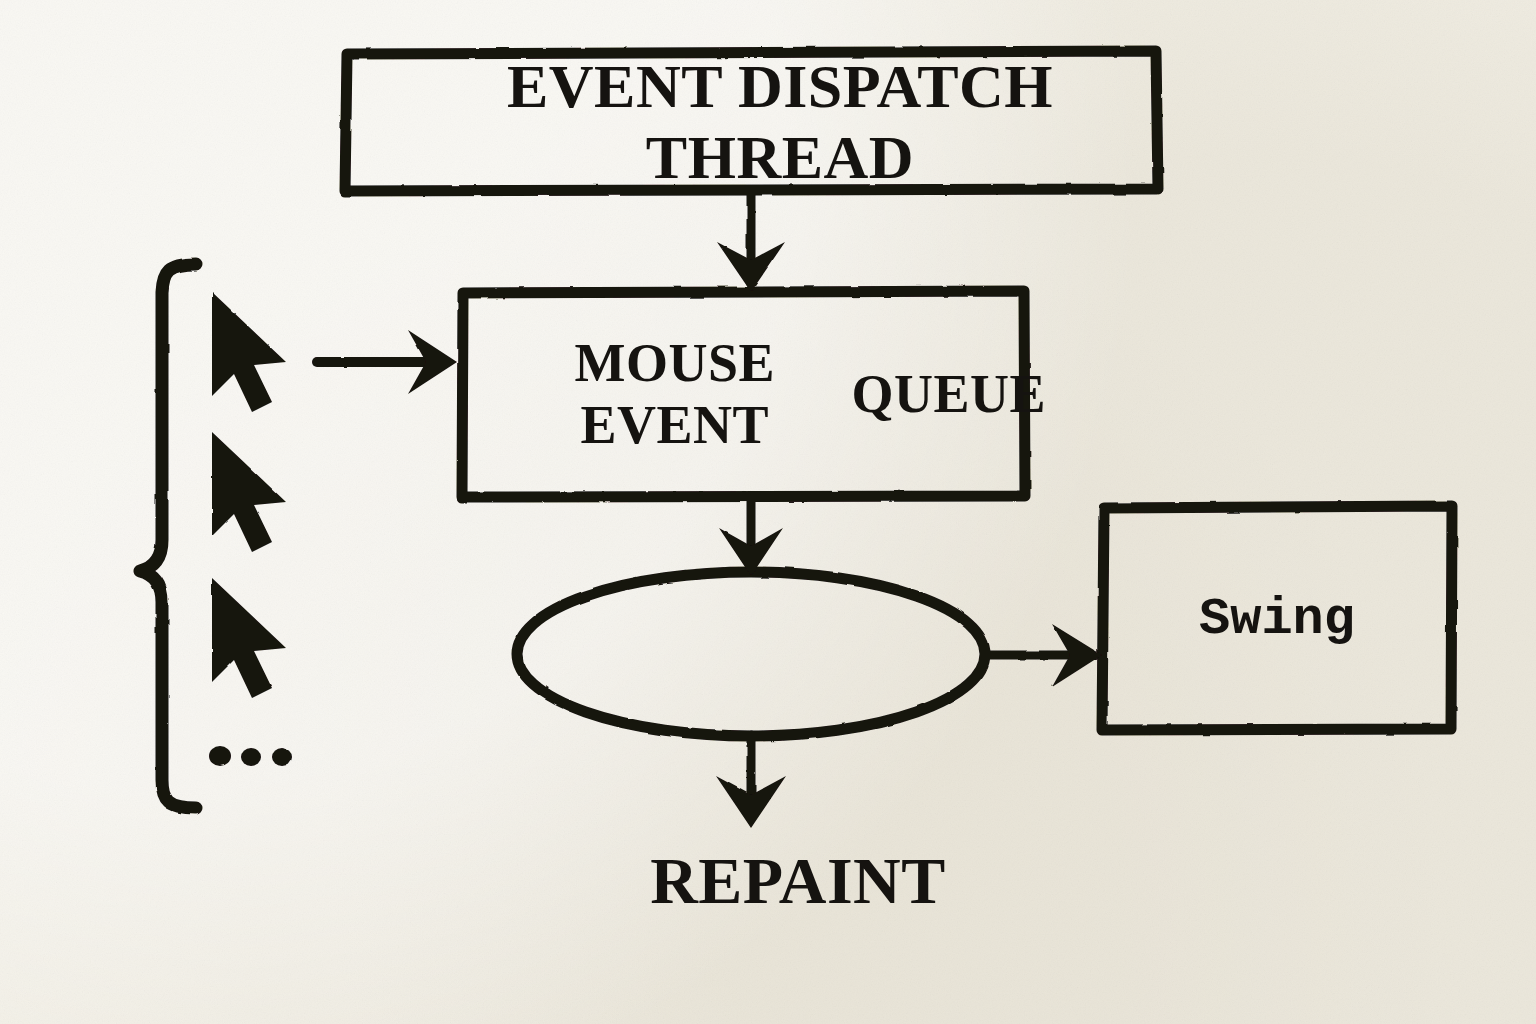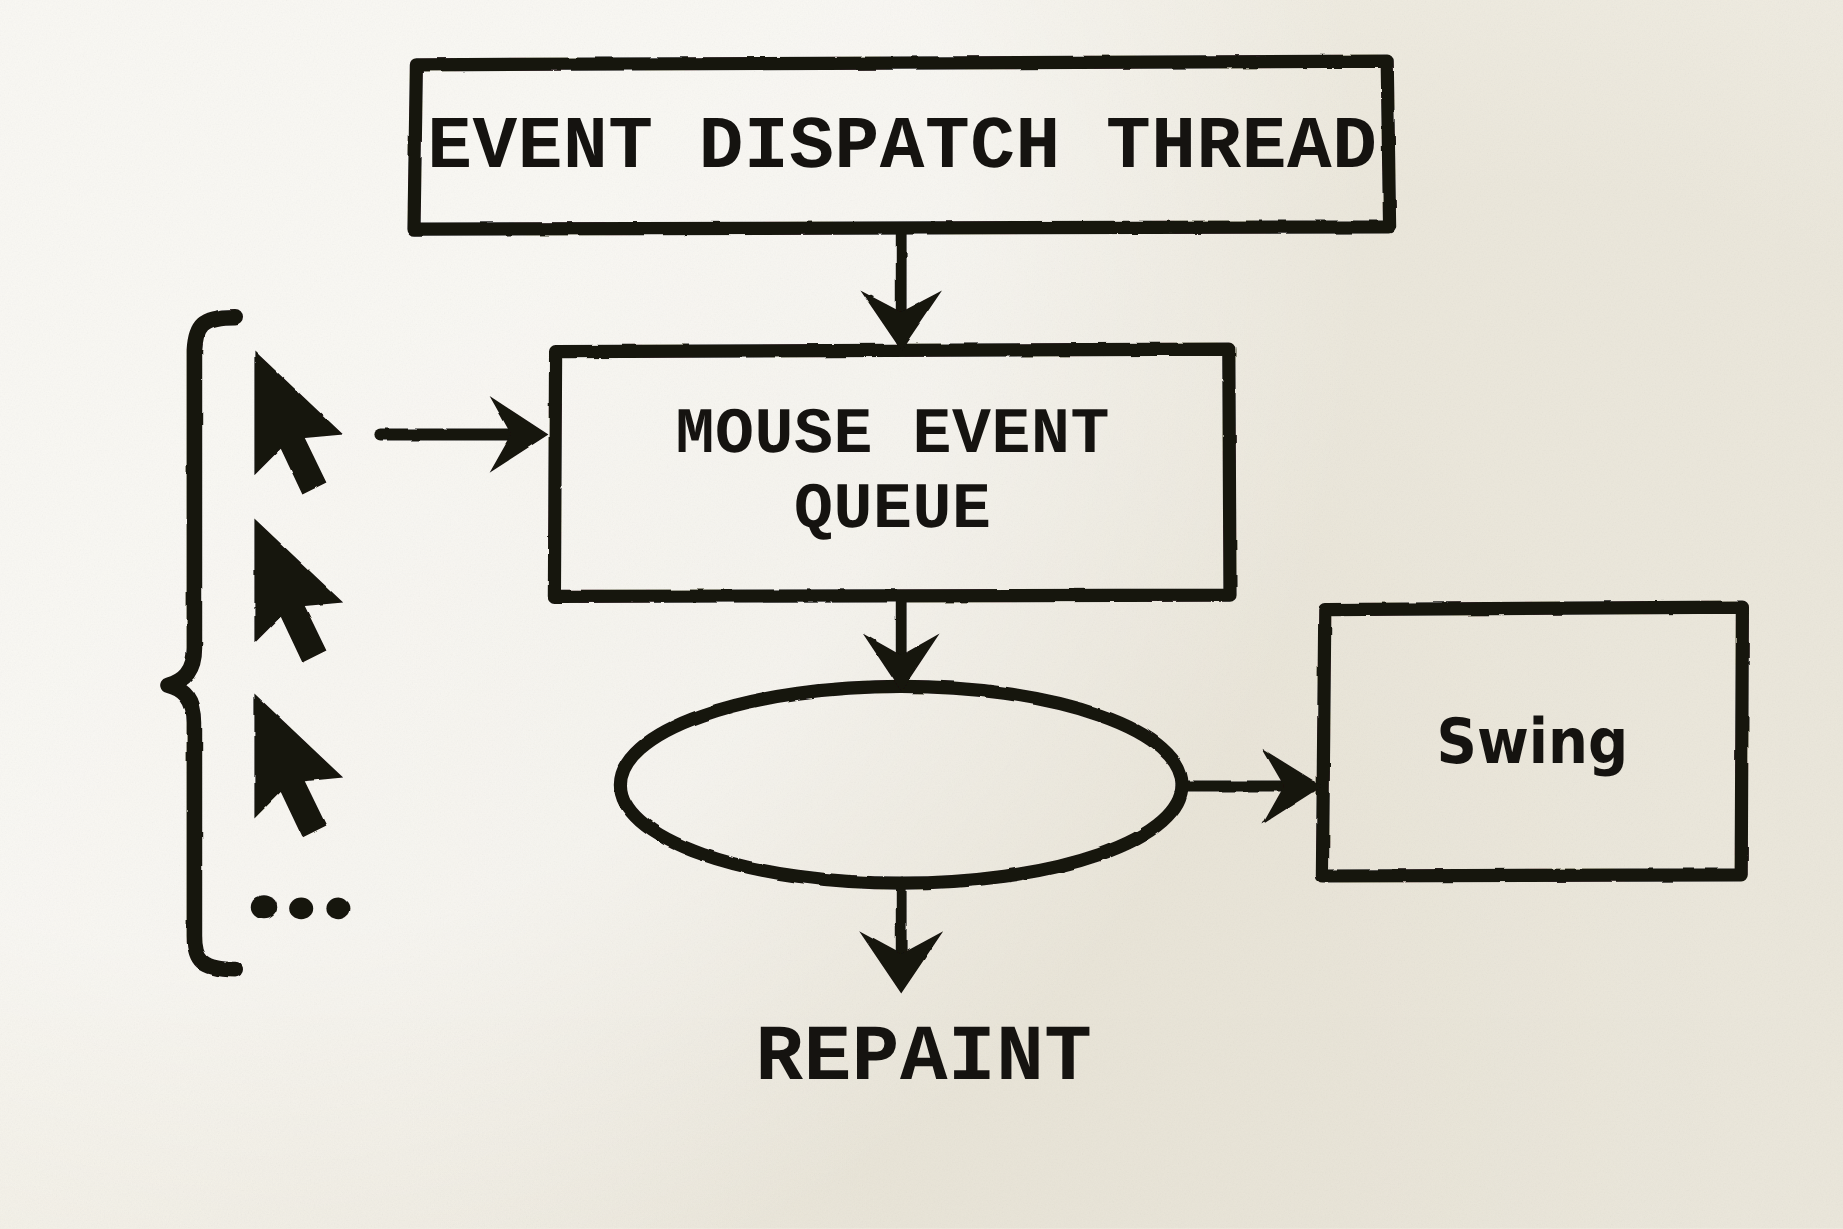--- a/index.html
+++ b/index.html
@@ -34,36 +34,37 @@
     position: absolute;
     display: flex;
     align-items: center;
     justify-content: center;
     text-align: center;
     color: #151310;
     pointer-events: none;
     -webkit-font-smoothing: antialiased;
   }
   .caps {
-    font-family: Liberation Mono, monospace;
+    font-family: Liberation Serif, serif;
     font-weight: 700;
     letter-spacing: 0.5px;
+    padding-left: 28px;
   }
   .mixed {
     font-family: "DejaVu Sans Condensed", "Liberation Sans Narrow", "Liberation Sans", sans-serif;
     font-weight: 700;
     letter-spacing: 0px;
   }
 
   #edt-label      { left: 352px; top: 58px;  width: 800px; height: 128px; font-size: 62px; }
   #queue-label    { left: 470px; top: 300px; width: 548px; height: 190px; font-size: 54px;
-                    flex-direction: column; line-height: 1.14; }
+                    flex-direction: row; line-height: 1.14; }
   #processing-label { left: 520px; top: 576px; width: 464px; height: 156px; font-size: 50px; }
   #swing-label    { left: 1108px; top: 514px; width: 338px; height: 212px; font-size: 52px;
-                    flex-direction: row; line-height: 1.1; }
+                    flex-direction: row; line-height: 1.1; font-family: Liberation Mono, monospace; }
   #repaint-label  { left: 568px; top: 832px; width: 404px; height: 98px; font-size: 66px; }
 </style>
 </head>
 <body>
 
 <div id="canvas">
 
   <svg id="grain" viewBox="0 0 1536 1024" preserveAspectRatio="none">
     <defs>
       <filter id="noiseFilter" x="0" y="0" width="100%" height="100%">

